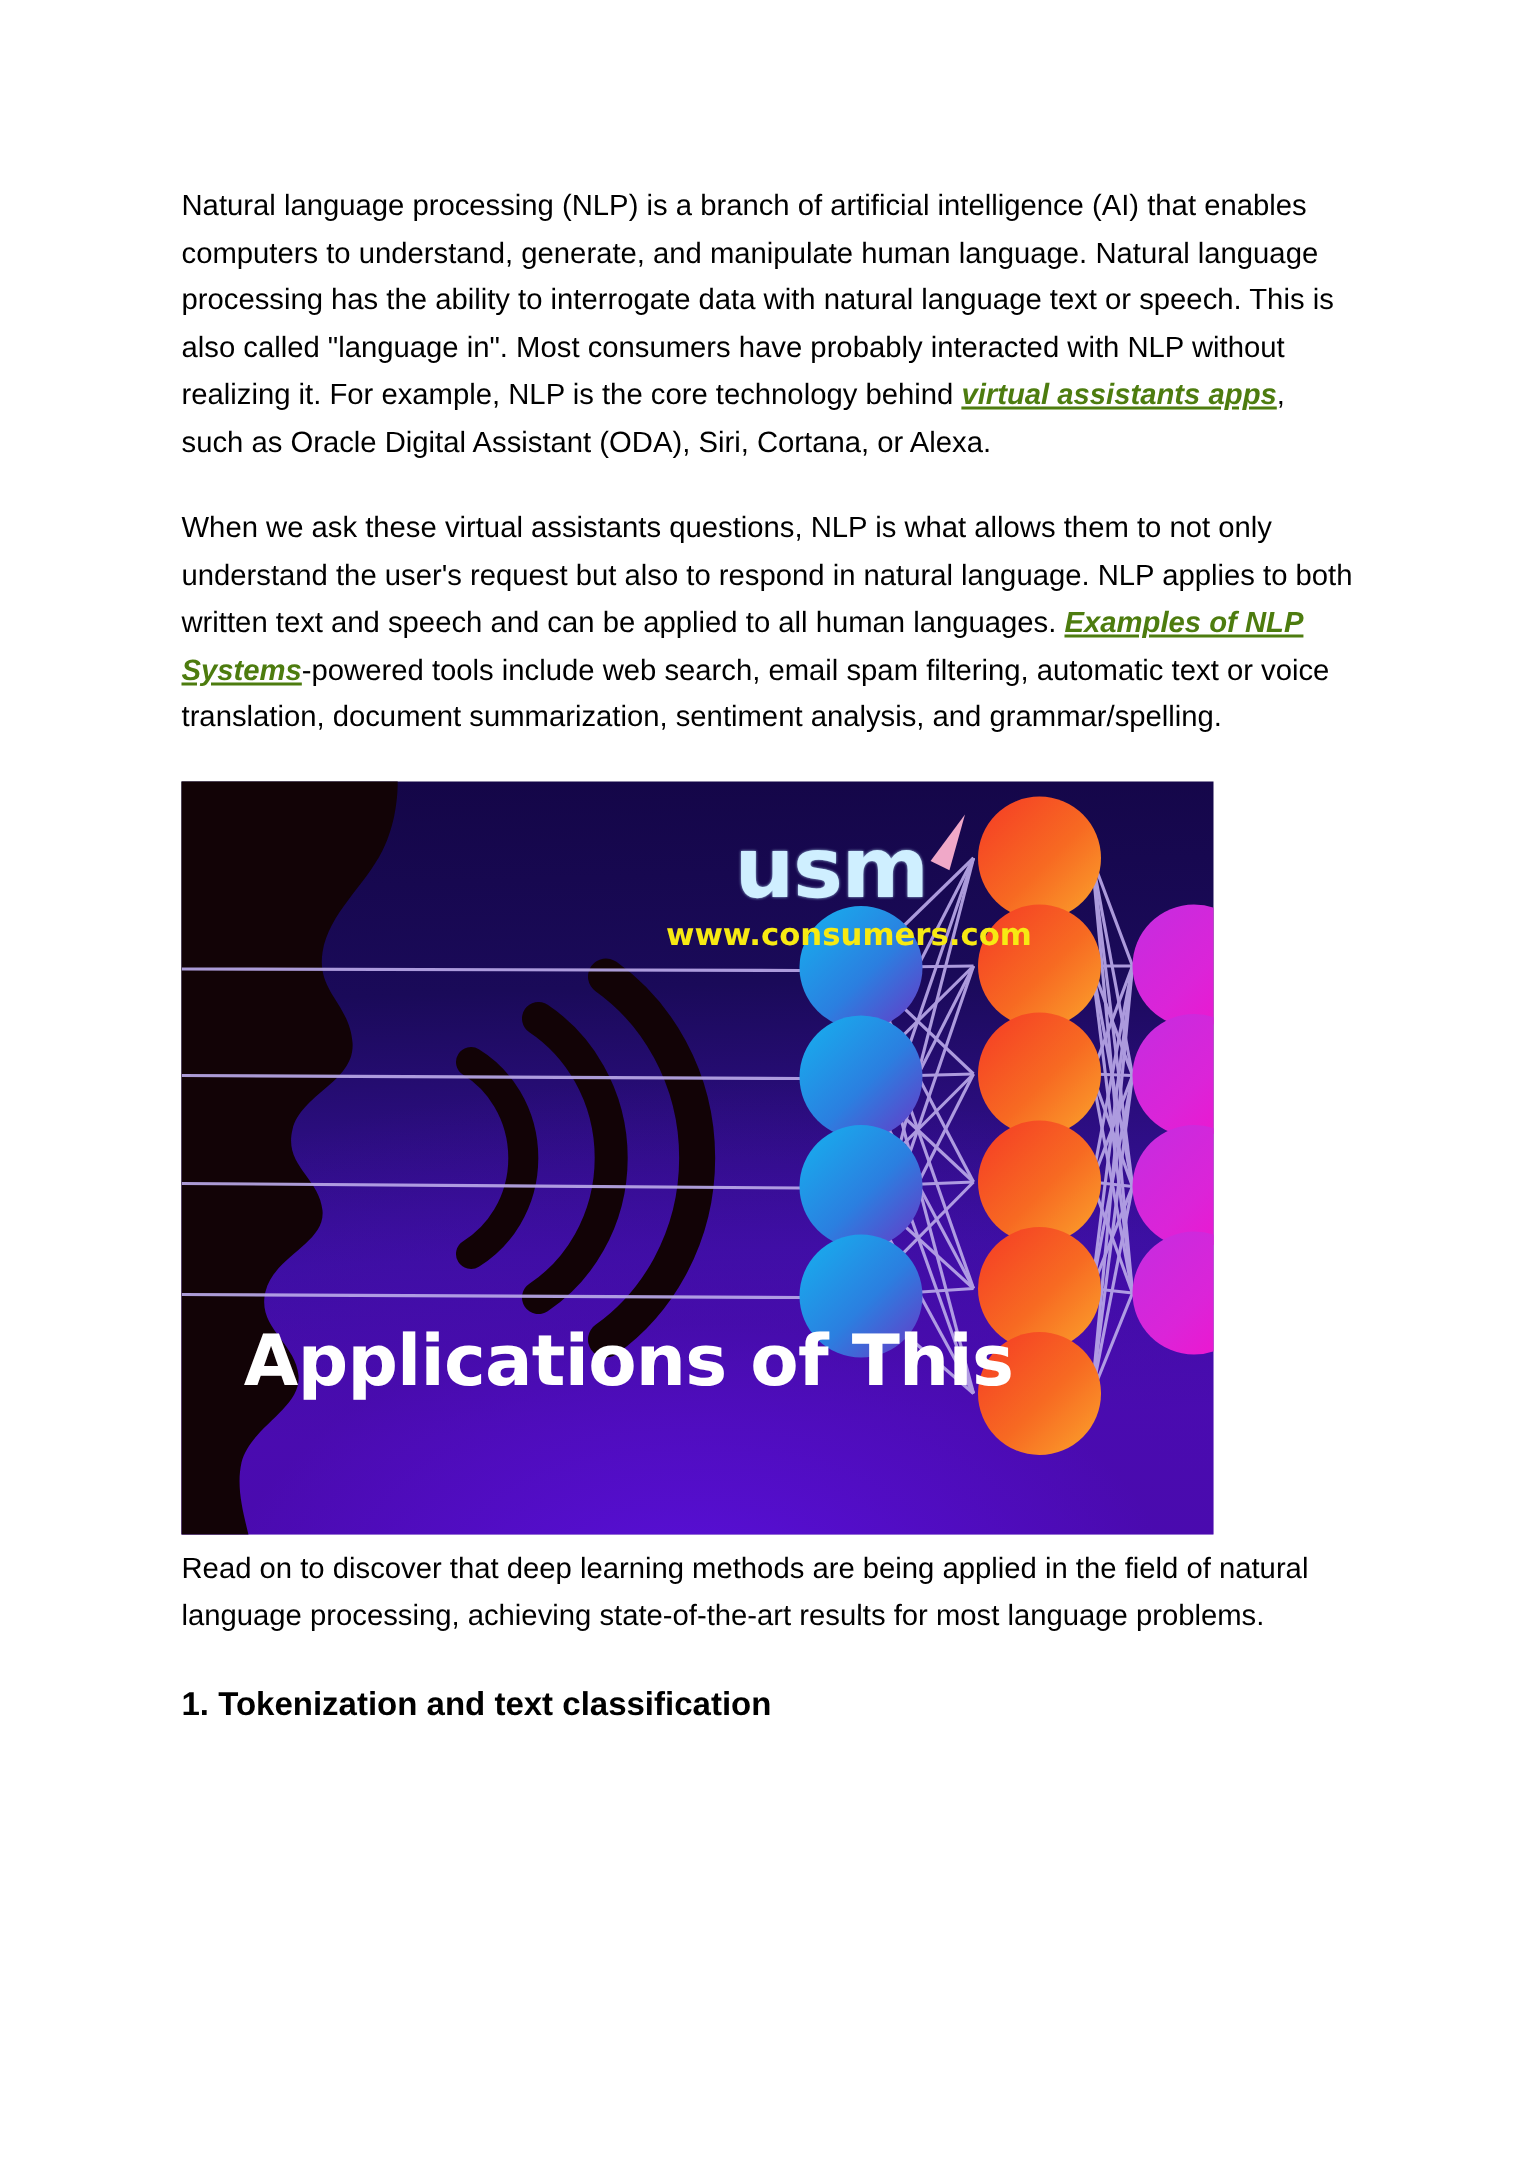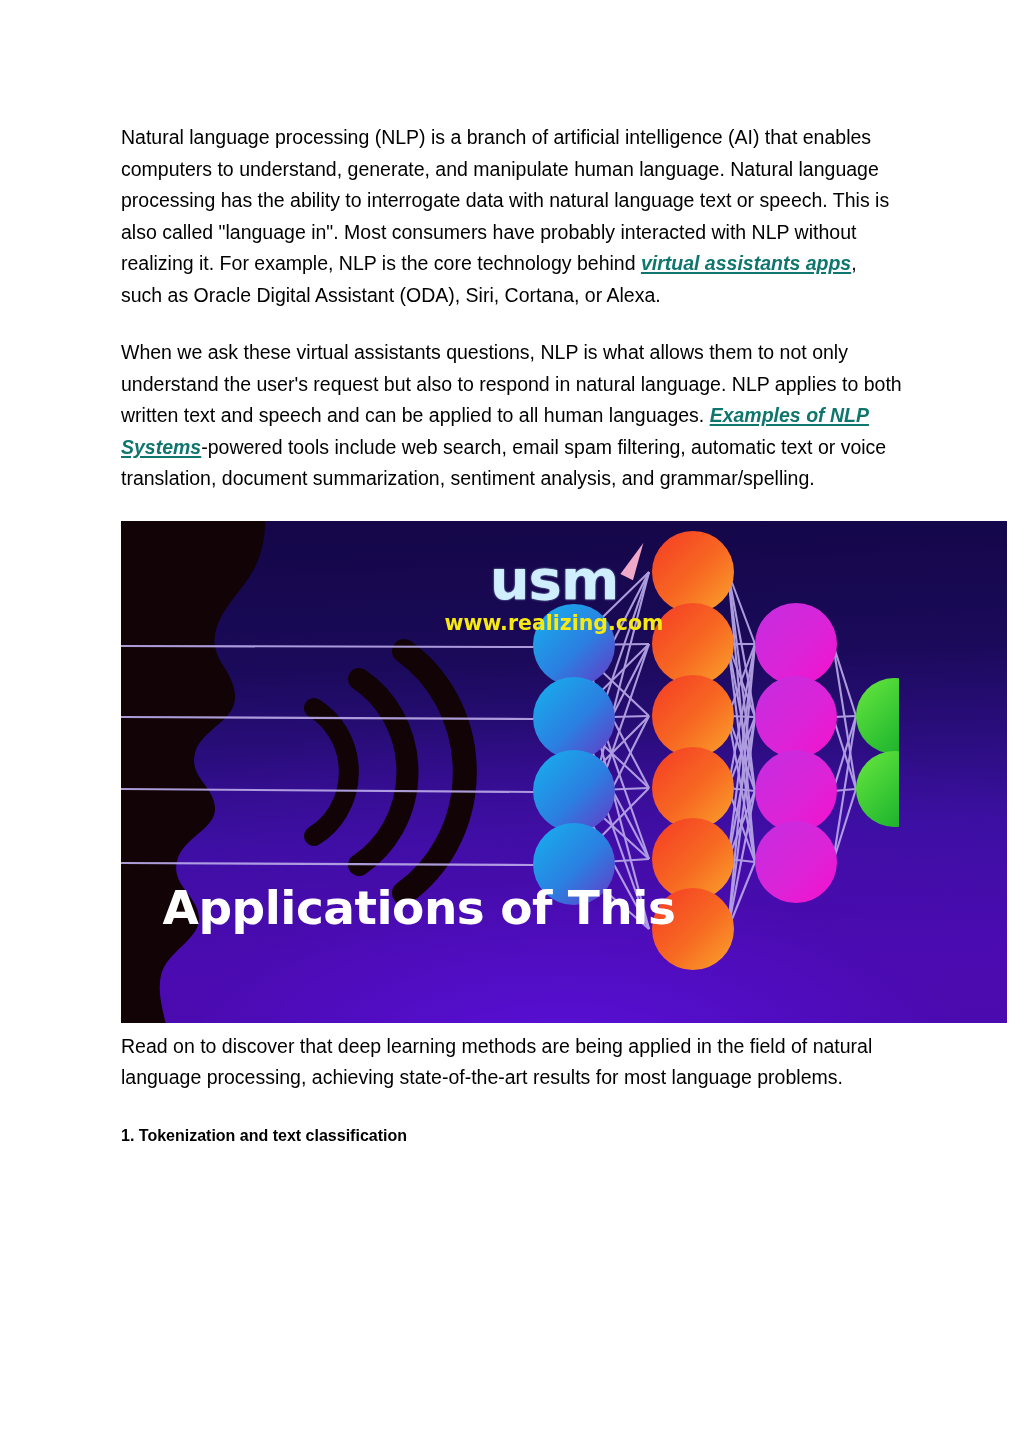--- a/index.html
+++ b/index.html
@@ -35,46 +35,46 @@
     font-size: 19.5px;
     line-height: 31.5px;
     color: #000000;
     font-family: "Liberation Sans", sans-serif;
     letter-spacing: 0px;
   }
 
   p.para:last-child { margin-bottom: 0; }
 
   a.doclink {
-    color: #0f766e;
+    color: #4d7c0f;
     font-weight: bold;
     font-style: italic;
     text-decoration: underline;
     text-decoration-thickness: 2px;
     text-underline-offset: 2px;
   }
 
   h3.heading {
     margin: 0;
-    font-size: 16px;
+    font-size: 22px;
     line-height: 31.5px;
     font-weight: bold;
     color: #000000;
     font-family: "Liberation Sans", sans-serif;
   }
 
   
   .figure-wrap {
     margin: 0 0 8px 0;
     padding: 0;
   }
 
   .figure {
     position: relative;
-    width: 886px;
+    width: 688px;
     height: 502px;
     overflow: hidden;
     background: linear-gradient(178deg, #140647 0%, #1a0a59 28%, #3a10a0 62%, #4a0cb0 84%, #4a0aae 100%);
   }
 
   .fig-bg-tint {
     position: absolute;
     inset: 0;
     background: radial-gradient(120% 95% at 50% 108%, rgba(90,16,220,0.95) 0%, rgba(74,10,175,0.55) 38%, rgba(20,6,71,0.0) 72%);
     pointer-events: none;
@@ -313,21 +313,21 @@
             <circle cx="773" cy="195" r="38" fill="url(#gOut)"></circle>
             <circle cx="773" cy="268" r="38" fill="url(#gOut)"></circle>
           </g>
         </svg>
 
         <div class="usm-logo">
           <div class="usm-word">
             <span>usm</span>
             <span class="usm-tick"></span>
           </div>
-          <div class="usm-url">www.realizing.com</div>
+          <div class="usm-url">www.consumers.com</div>
         </div>
 
         <div class="fig-title">
           <span class="l1">Applications of This</span>
         </div>
 
       </div>
     </div>
 
 

